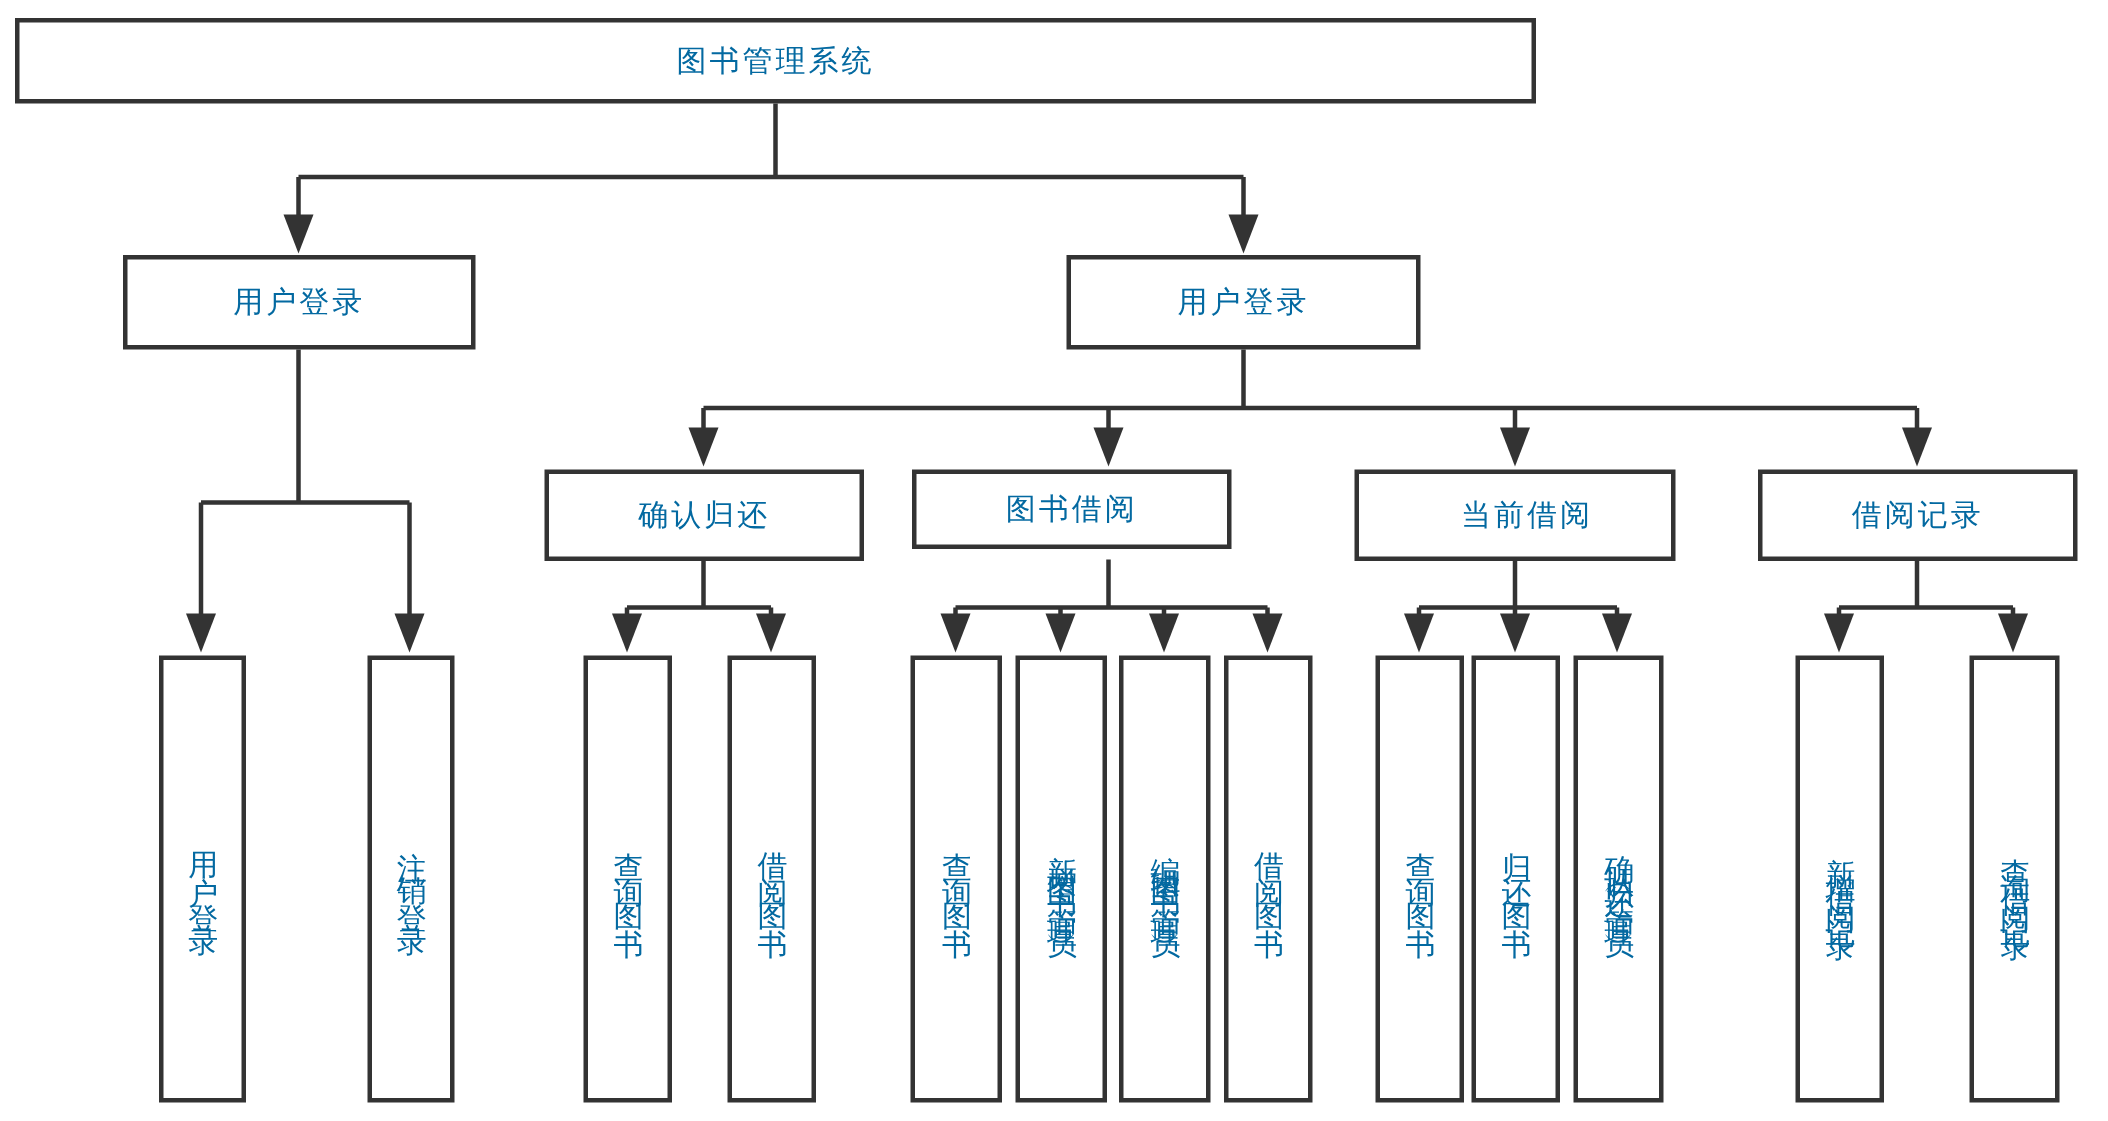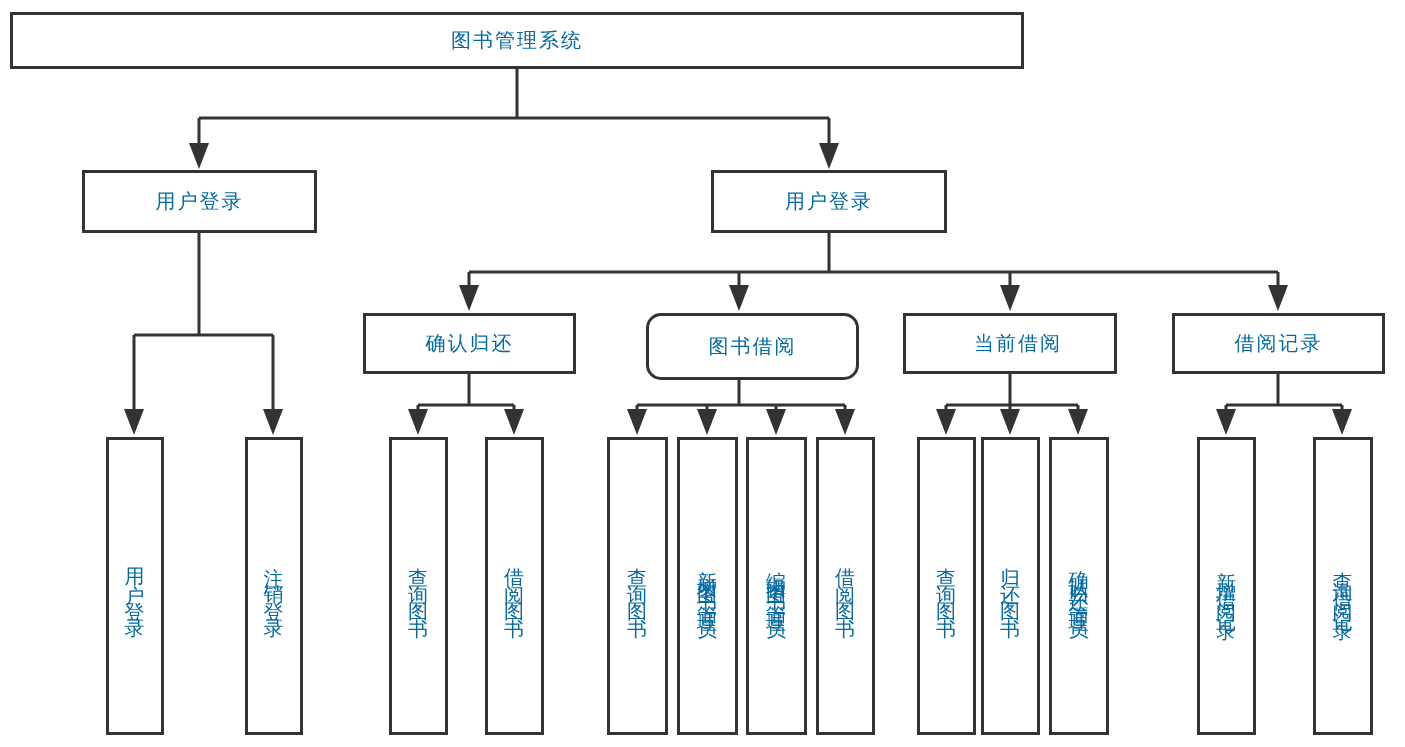--- a/index.html
+++ b/index.html
@@ -103,21 +103,21 @@
       <polygon points="1332,409 1352,409 1342,435"></polygon>
     </g>
   </svg>
 
   <div class="node h" style="left:10px; top:12px; width:1014px; height:57px;">图书管理系统</div>
 
   <div class="node h" style="left:82px; top:170px; width:235px; height:63px;">用户登录</div>
   <div class="node h" style="left:711px; top:170px; width:236px; height:63px;">用户登录</div>
 
   <div class="node h" style="left:363px; top:313px; width:213px; height:61px;">确认归还</div>
-  <div class="node h" style="left:646px; top:313px; width:213px; height:67px;border-radius:15px;">图书借阅</div>
+  <div class="node h" style="left:608px; top:313px; width:213px; height:53px;">图书借阅</div>
   <div class="node h" style="left:903px; top:313px; width:214px; height:61px;padding-left:16px;">当前借阅</div>
   <div class="node h" style="left:1172px; top:313px; width:213px; height:61px;font-family:Liberation Mono, monospace;">借阅记录</div>
 
   <div class="node v s4" style="left:106px; top:437px; width:58px; height:298px;">用户登录</div>
   <div class="node v s4" style="left:245px; top:437px; width:58px; height:298px;">注销登录</div>
 
   <div class="node v s4" style="left:389px; top:437px; width:59px; height:298px;">查询图书</div>
   <div class="node v s4" style="left:485px; top:437px; width:59px; height:298px;">借阅图书</div>
 
   <div class="node v s4" style="left:607px; top:437px; width:61px; height:298px;">查询图书</div>

